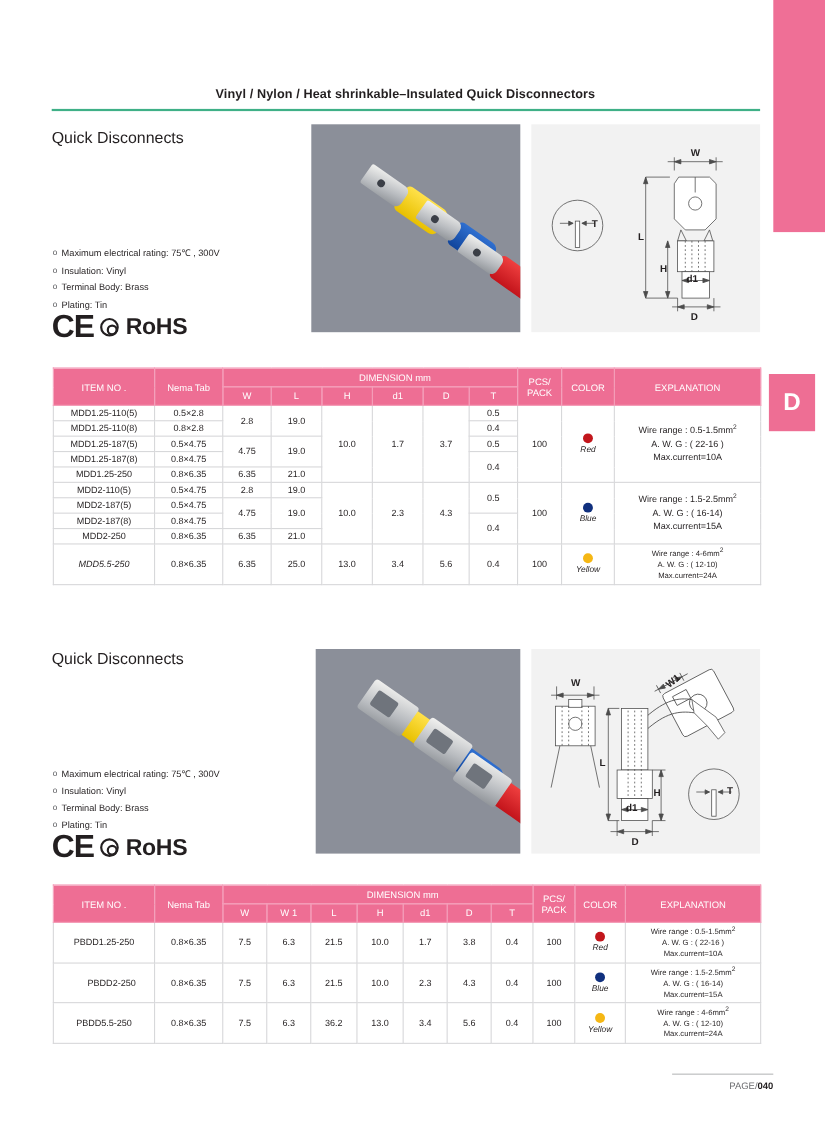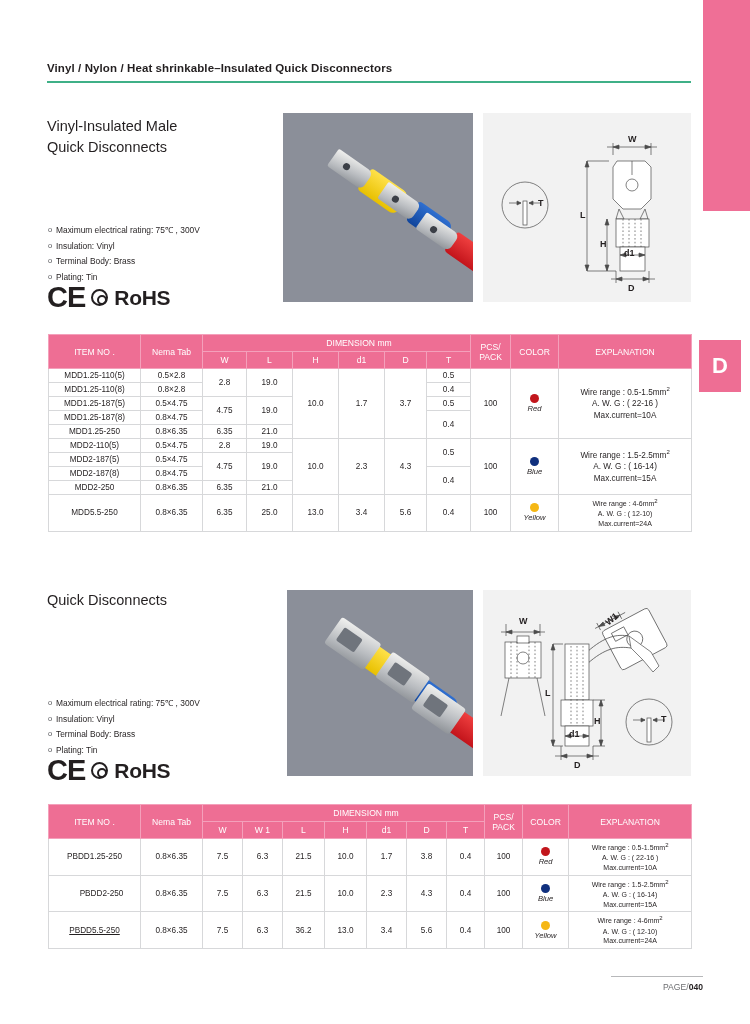--- a/index.html
+++ b/index.html
@@ -13,22 +13,22 @@
 
   
   .corner-bar {
     position: absolute; right: 0; top: 0;
     width: 47px; height: 211px;
     background: #ef6f96;
   }
 
   
   .header {
-    position: absolute; left: 47px; top: 62px; width: 644px;
-    text-align: left;
+    position: absolute; left: 47px; top: 80px; width: 644px;
+    text-align: center;
   }
   .header-title {
     font-size: 11.5px; font-weight: bold; color: #231f20;
     letter-spacing: .1px; padding-right: 1px;
   }
   .header-rule {
     margin-top: 7px; height: 2px; background: #3fb087; width: 100%;
   }
   .sec-title {
     position: absolute; left: 47px; width: 230px;
@@ -125,21 +125,20 @@
 <div class="page">
 
   <div class="corner-bar"></div>
 
   <div class="header">
     <div class="header-title">Vinyl / Nylon / Heat shrinkable–Insulated Quick Disconnectors</div>
     <div class="header-rule"></div>
   </div>
 
   <div class="sec-title" style="top:116px;">
-    <div>Vinyl-Insulated Male</div>
     <div>Quick Disconnects</div>
   </div>
 
   <div class="specs" style="top:223px;">
     <div class="spec-row"><span class="bul">o</span><span>Maximum electrical rating: 75℃ , 300V</span></div>
     <div class="spec-row"><span class="bul">o</span><span>Insulation: Vinyl</span></div>
     <div class="spec-row"><span class="bul">o</span><span>Terminal Body: Brass</span></div>
     <div class="spec-row"><span class="bul">o</span><span>Plating: Tin</span></div>
   </div>
 
@@ -339,21 +338,21 @@
         <td rowspan="2">0.4</td>
       </tr>
       <tr>
         <td class="item">MDD2-250</td>
         <td class="nema">0.8×6.35</td>
         <td class="shade">6.35</td>
         <td>21.0</td>
       </tr>
 
       <tr>
-        <td class="item" style="height:30px;">MDD5.5-250</td>
+        <td class="item" style="height:30px;font-style:italic;">MDD5.5-250</td>
         <td class="nema">0.8×6.35</td>
         <td class="shade">6.35</td>
         <td>25.0</td>
         <td class="shade">13.0</td>
         <td>3.4</td>
         <td class="shade">5.6</td>
         <td>0.4</td>
         <td class="shade">100</td>
         <td class="color">
           <div class="dot" style="background:#f5b714;"></div>
@@ -563,21 +562,21 @@
           <div class="dot" style="background:#10307e;"></div>
           <div class="cname">Blue</div>
         </td>
         <td class="expl sm">
           <span>Wire range : 1.5-2.5mm</span><span class="sup">2</span><br>
           <span>A. W. G : ( 16-14)</span><br>
           <span>Max.current=15A</span>
         </td>
       </tr>
       <tr>
-        <td class="item" style="height:30px;text-decoration:underline;">PBDD5.5-250</td>
+        <td class="item" style="height:30px;">PBDD5.5-250</td>
         <td class="nema">0.8×6.35</td>
         <td class="shade">7.5</td>
         <td>6.3</td>
         <td class="shade">36.2</td>
         <td>13.0</td>
         <td class="shade">3.4</td>
         <td>5.6</td>
         <td class="shade">0.4</td>
         <td>100</td>
         <td class="color">

